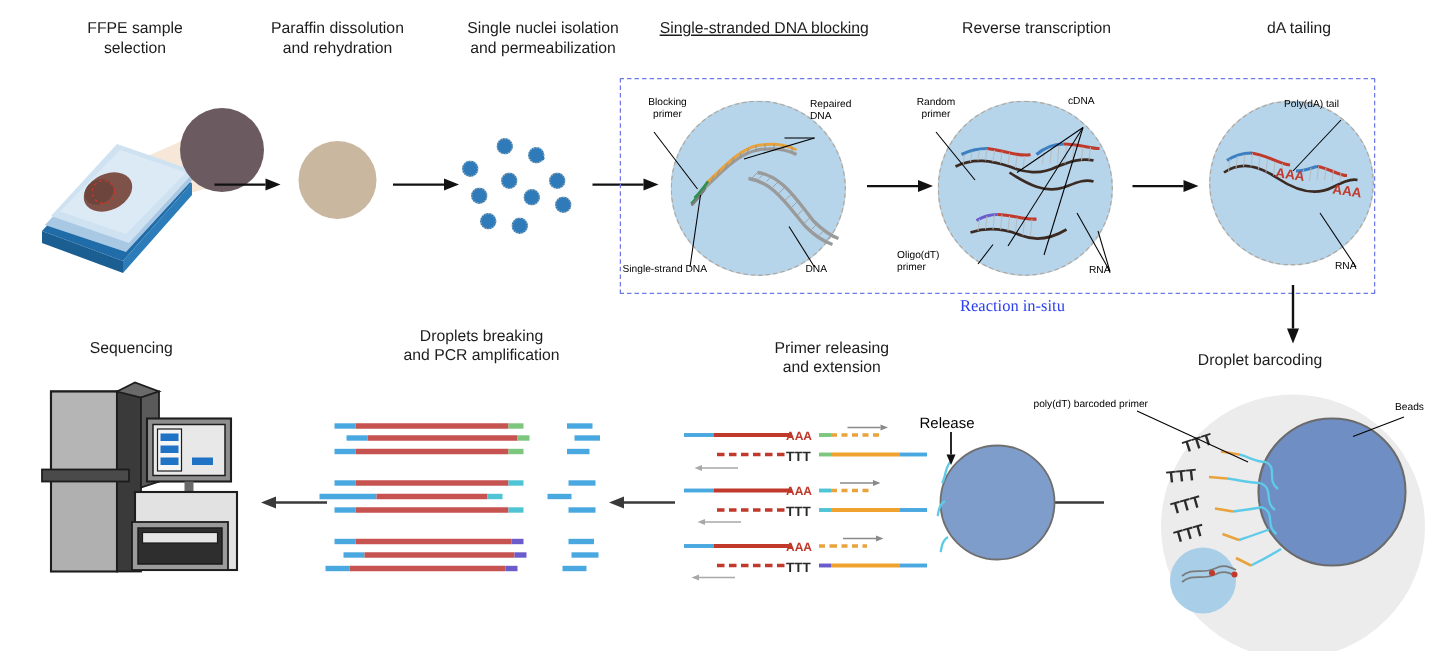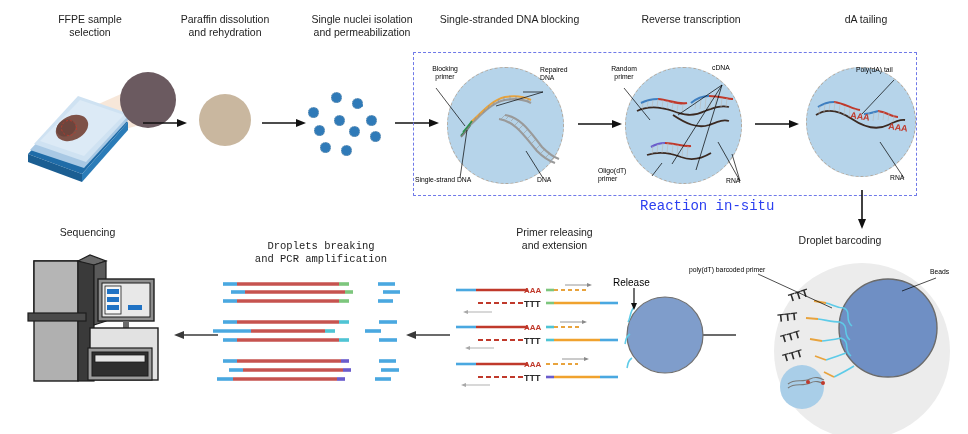--- a/index.html
+++ b/index.html
@@ -31,23 +31,23 @@
     font-size: 6.8px;
     line-height: 8px;
     color: #000;
     white-space: pre-line;
     font-family: "Liberation Sans", sans-serif;
   }
   .callout.ctr { text-align: center; }
 
   .insitu-label {
     position: absolute;
-    font-size: 14px;
+    font-size: 11px;
     color: #2b3ff0;
-    font-family: Liberation Mono, monospace;
+    font-family: Liberation Serif, serif;
   }
   .dashbox {
     position: absolute;
     border: 1.4px dashed #6f79e8;
     border-radius: 1px;
   }
   .cell {
     position: absolute;
     border-radius: 50%;
     background: #b6d4ea;
@@ -71,21 +71,21 @@
 <body>
 
 <div id="stage">
 
   <div class="step-title" style="left:20px; top:13px; width:140px;">FFPE sample
 selection</div>
   <div class="step-title" style="left:155px; top:13px; width:140px;">Paraffin dissolution
 and rehydration</div>
   <div class="step-title" style="left:288px; top:13px; width:148px;">Single nuclei isolation
 and permeabilization</div>
-  <div class="step-title" style="left:422px; top:13px; width:175px;">Single-stranded DNA blocking</div>
+  <div class="step-title" style="left:422px; top:13px; width:175px;text-decoration:underline;">Single-stranded DNA blocking</div>
   <div class="step-title" style="left:612px; top:13px; width:158px;">Reverse transcription</div>
   <div class="step-title" style="left:806px; top:13px; width:120px;">dA tailing</div>
 
   <svg class="abs" style="left:8px; top:58px;" width="170" height="125" viewBox="0 0 170 125">
 
     <polygon points="86,48 140,24 150,62 92,78" fill="#f6e3d2" opacity="0.85"></polygon>
 
     <polygon points="20,96 66,46 120,64 74,116" fill="#1f6ca8"></polygon>
     <polygon points="20,96 20,104 74,124 74,116" fill="#1b5e92"></polygon>
     <polygon points="74,116 74,124 120,72 120,64" fill="#2b7cb8"></polygon>
@@ -306,21 +306,21 @@
 
   <div class="callout" style="left:856px; top:66px; width:70px;">Poly(dA) tail</div>
   <div class="callout" style="left:890px; top:174px; width:34px;">RNA</div>
 
   <svg class="abs" style="left:855px; top:190px;" width="14" height="40" viewBox="0 0 14 40">
     <line x1="7" y1="0" x2="7" y2="29" stroke="#111" stroke-width="1.6"></line>
     <polygon points="3,29 7,39 11,29" fill="#111"></polygon>
   </svg>
 
   <div class="step-title" style="left:30px; top:226px; width:115px;">Sequencing</div>
-  <div class="step-title" style="left:246px; top:240px; width:150px;font-family:Liberation Mono, monospace;">Droplets breaking
+  <div class="step-title" style="left:246px; top:218px; width:150px;">Droplets breaking
 and PCR amplification</div>
   <div class="step-title" style="left:487px; top:226px; width:135px;">Primer releasing
 and extension</div>
   <div class="step-title" style="left:778px; top:234px; width:124px;">Droplet barcoding</div>
 
   <div class="abs" style="left:740px; top:256px; width:228px; height:178px;">
     <svg width="228" height="178" viewBox="0 0 228 178">
 
       <circle cx="122" cy="95" r="88" fill="#ececec"></circle>
 

